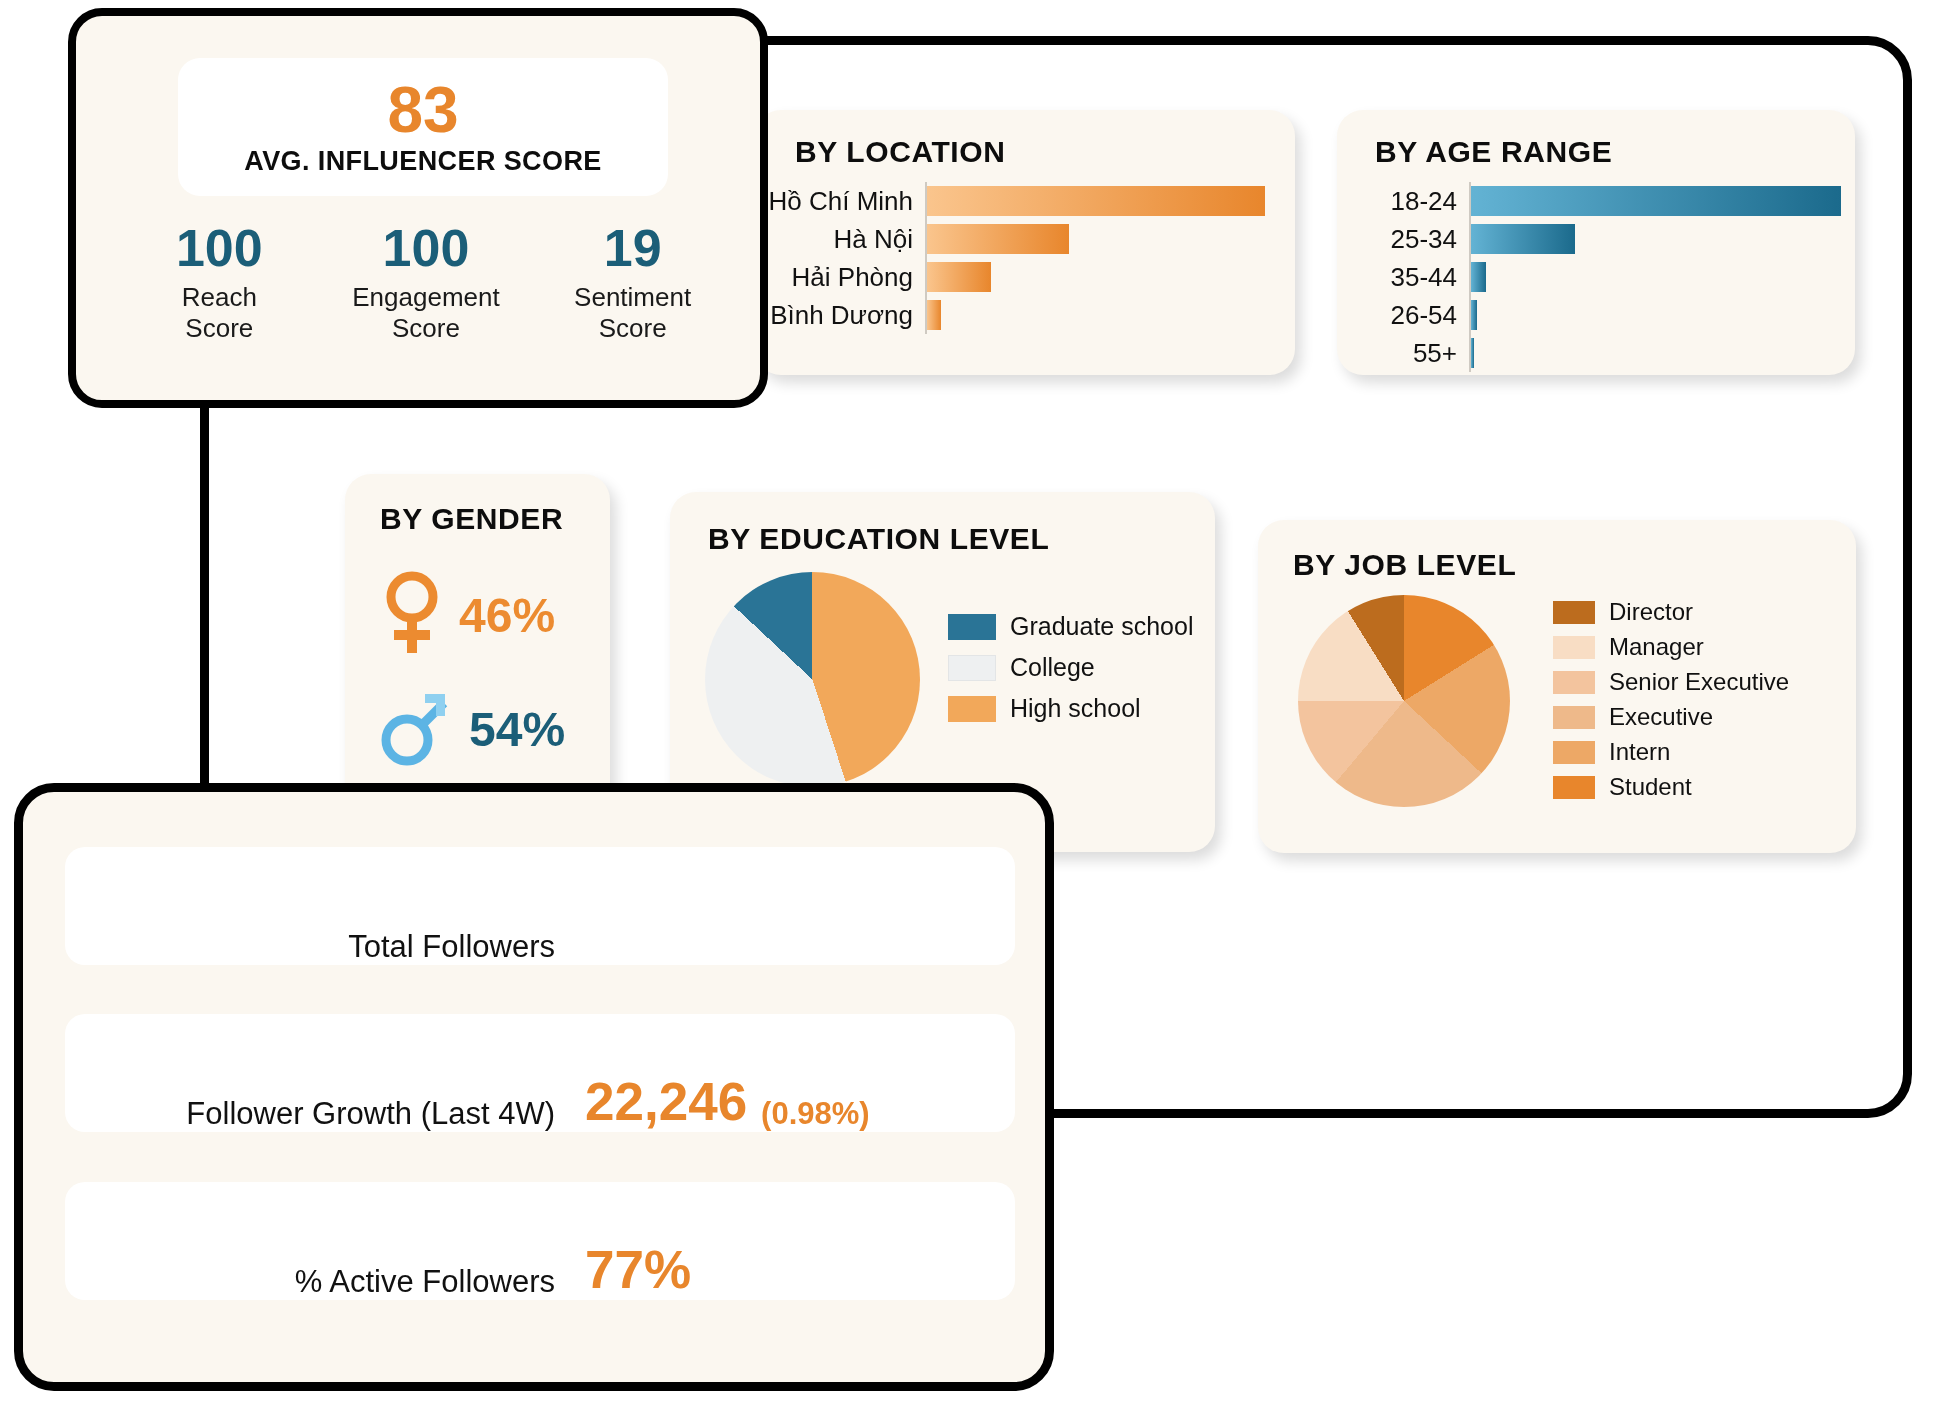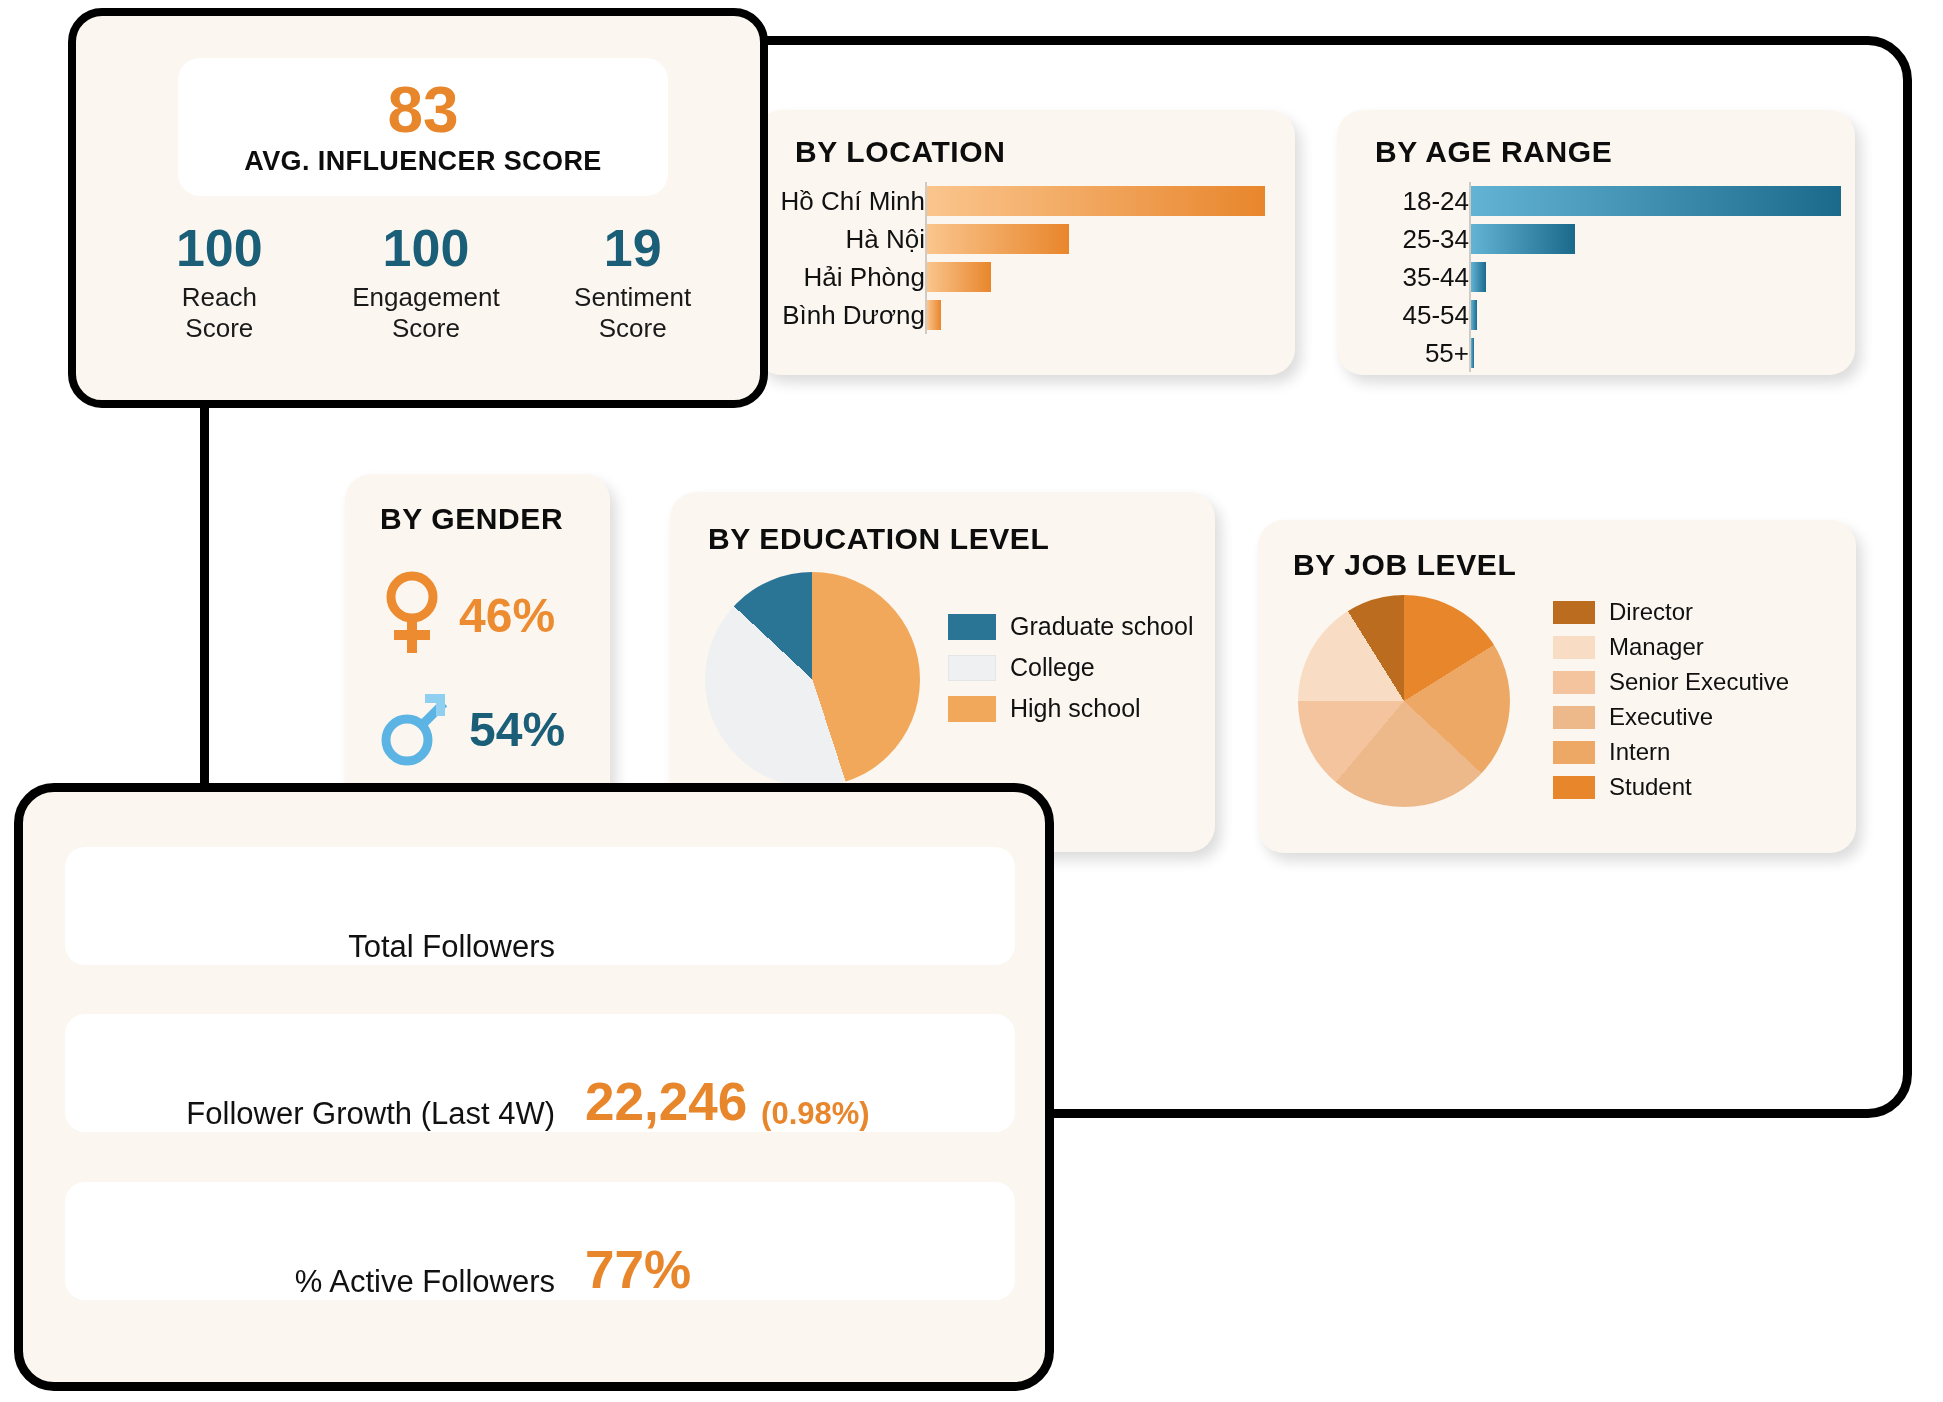--- a/index.html
+++ b/index.html
@@ -74,21 +74,21 @@
   }
   .metric-label {
     font-size: 26px; color: #1a1a1a; line-height: 1.22; margin-top: 6px;
   }
 
   
   .bars { position: absolute; }
   .bar-row { display: flex; align-items: center; }
   .bar-label {
     text-align: right; font-size: 26px; color: #111;
-    white-space: nowrap;
+    padding-right: 12px; white-space: nowrap;
   }
   .bar-track {
     position: relative; border-left: 2px solid #cfcac2;
     display: flex; align-items: center; height: 100%;
   }
   .bar-fill { height: 40px; }
 
   
   .loc-card { left: 755px; top: 110px; width: 540px; height: 265px; }
   .loc-card .card-title { position: absolute; left: 40px; top: 25px; }
@@ -223,21 +223,21 @@
           <div class="bar-fill" style="width: 28%; background: linear-gradient(90deg, rgb(99, 179, 212), rgb(27, 106, 140));"></div>
         </div>
       </div>
       <div class="bar-row">
         <div class="bar-label">35-44</div>
         <div class="bar-track">
           <div class="bar-fill" style="width: 4%; background: linear-gradient(90deg, rgb(99, 179, 212), rgb(27, 106, 140));"></div>
         </div>
       </div>
       <div class="bar-row">
-        <div class="bar-label">45-54</div>
+        <div class="bar-label">26-54</div>
         <div class="bar-track">
           <div class="bar-fill" style="width: 1.5%; background: linear-gradient(90deg, rgb(99, 179, 212), rgb(27, 106, 140));"></div>
         </div>
       </div>
       <div class="bar-row">
         <div class="bar-label">55+</div>
         <div class="bar-track">
           <div class="bar-fill" style="width: 0.7%; background: linear-gradient(90deg, rgb(99, 179, 212), rgb(27, 106, 140));"></div>
         </div>
       </div>

